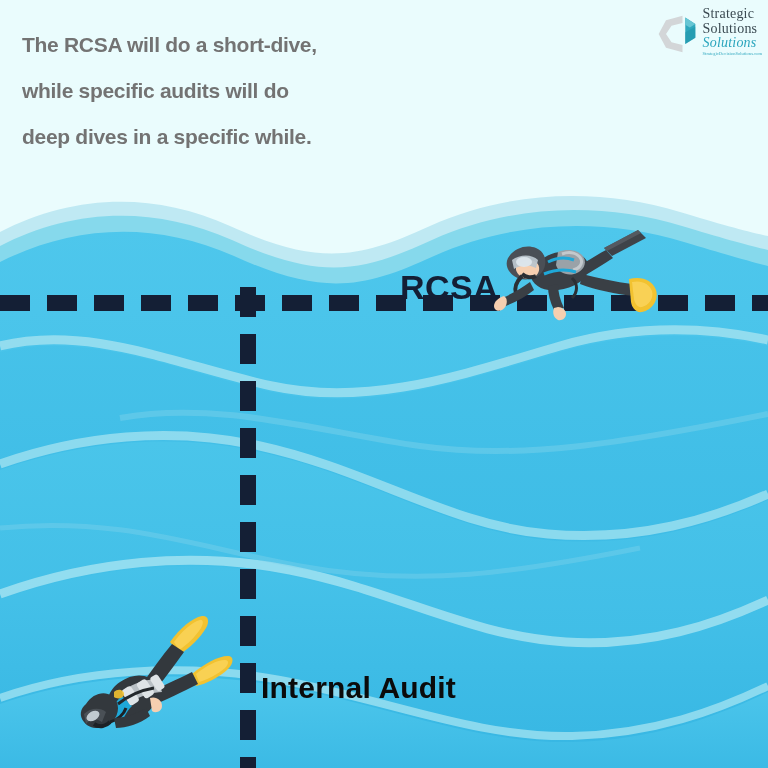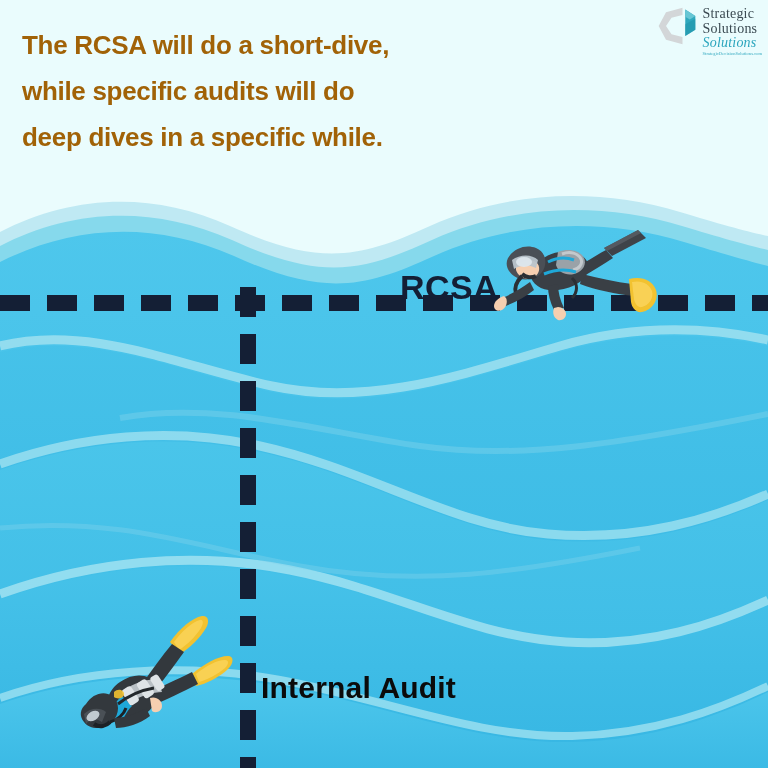--- a/index.html
+++ b/index.html
@@ -27,36 +27,36 @@
     height: 768px;
   }
 
   
   #headline {
     position: absolute;
     left: 22px;
     top: 22px;
     width: 600px;
     z-index: 40;
-    color: #a16207;
-    font-size: 26px;
+    color: #737373;
+    font-size: 21px;
     font-weight: bold;
     line-height: 46px;
     letter-spacing: -0.3px;
   }
   #headline .hl-line { display: block; white-space: pre; }
 
   
   #logo {
     position: absolute;
     right: 6px;
     top: 4px;
     z-index: 45;
     display: flex;
-    align-items: flex-start;
+    align-items: flex-end;
     gap: 4px;
   }
   #logo .logo-mark { width: 44px; height: 44px; flex: none; }
   #logo .logo-words {
     display: flex;
     flex-direction: column;
     line-height: 1.04;
     padding-top: 3px;
   }
   #logo .lw1, #logo .lw2 {

